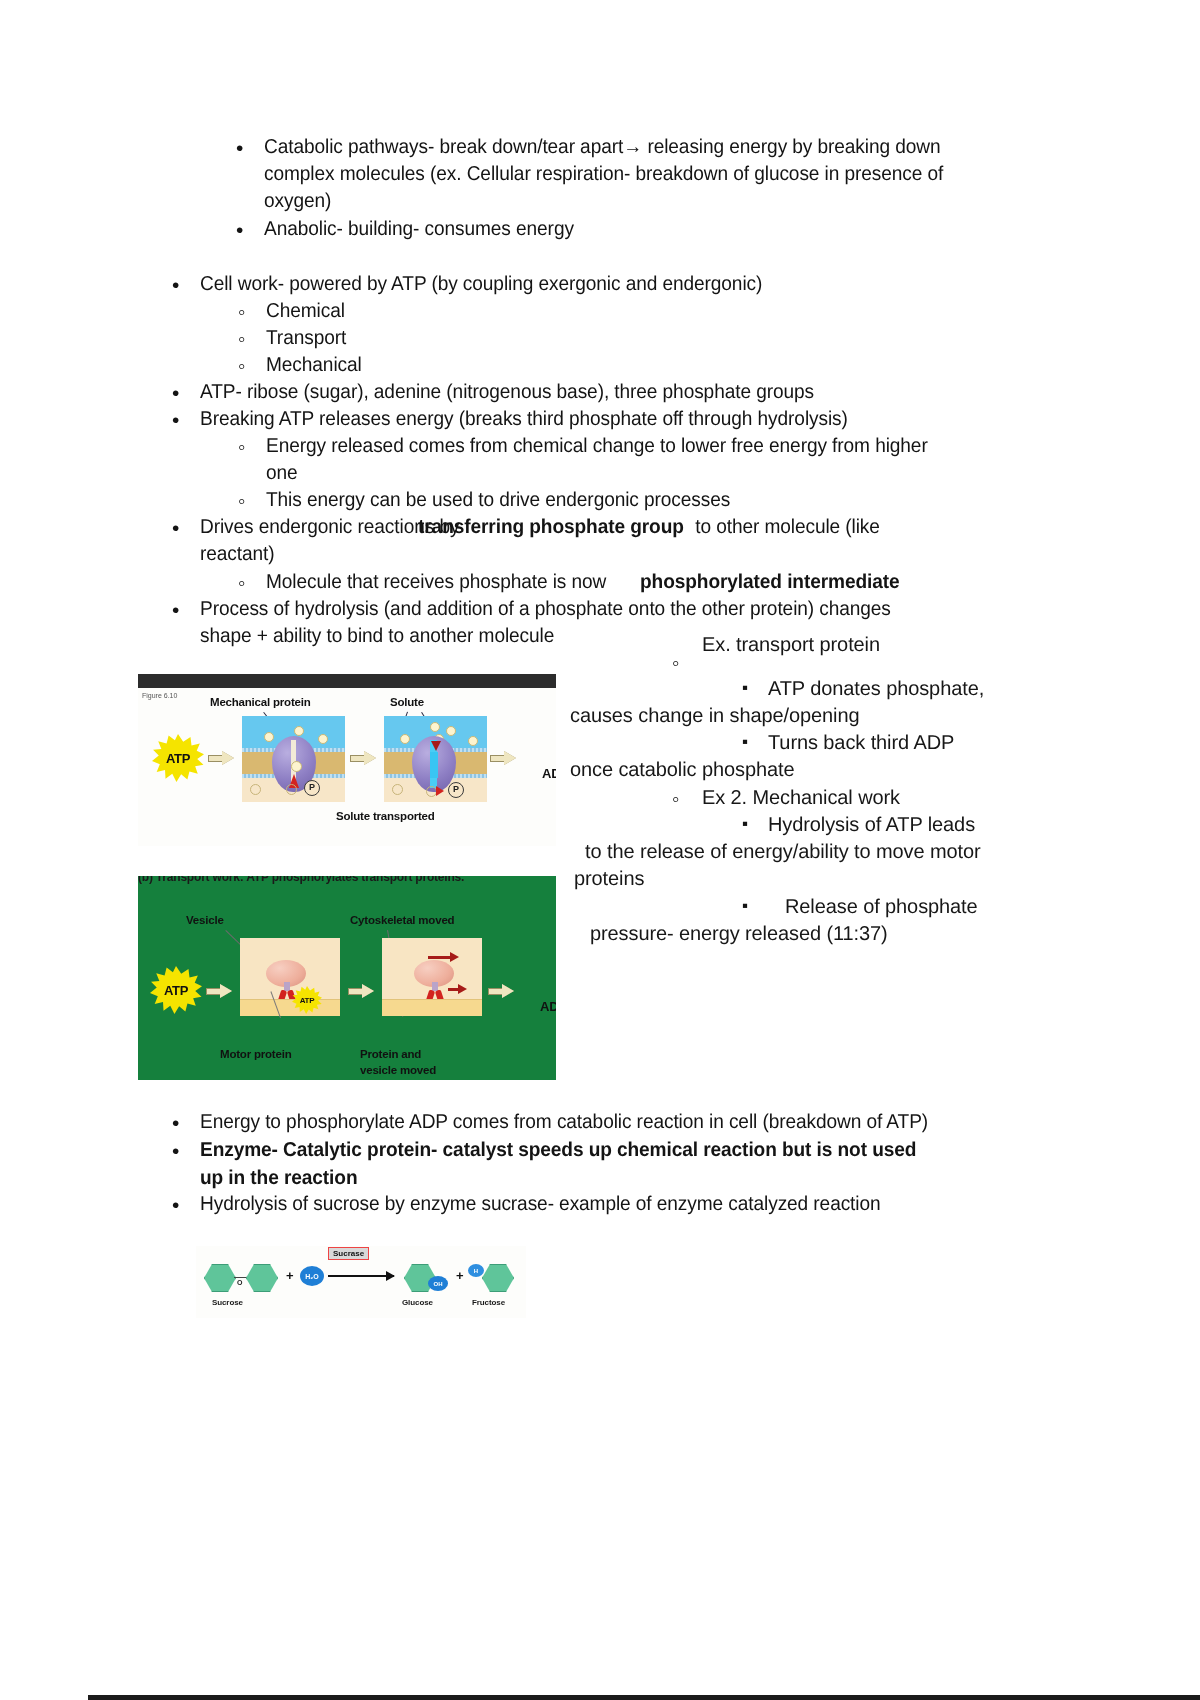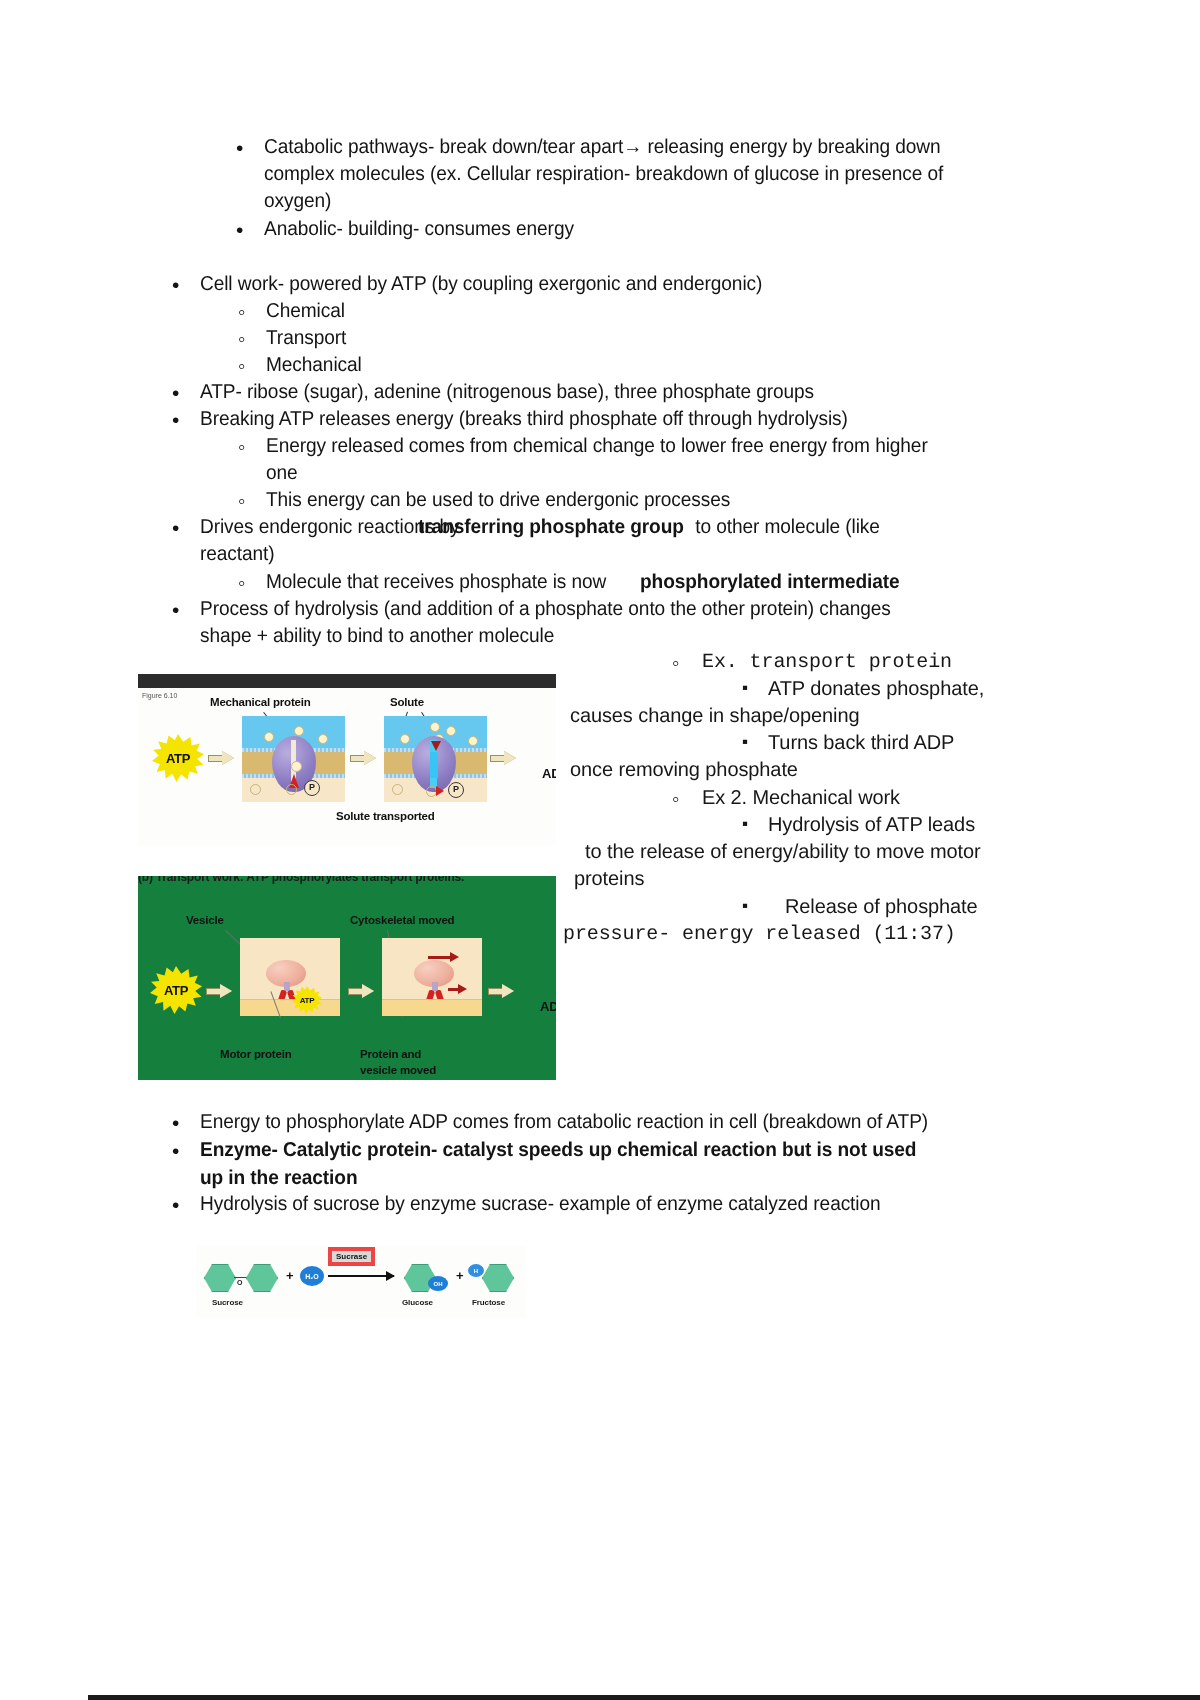--- a/index.html
+++ b/index.html
@@ -356,21 +356,21 @@
     content: "";
     position: absolute;
     right: -1px; top: -4px;
     border-top: 5px solid transparent;
     border-bottom: 5px solid transparent;
     border-left: 9px solid #111;
   }
   .enzbox {
     position: absolute;
     background: #d9d9d9;
-    border: 4px solid #ef4444;
+    border: 1px solid #ef4444;
     font-size: 8px;
     font-weight: bold;
     color: #111;
     text-align: center;
     padding: 1px 4px;
     white-space: pre;
   }
   .sugarlabel {
     position: absolute;
     font-size: 8px;
@@ -438,41 +438,41 @@
 
     <span class="bul lvl2" style="left:238px; top:572px;"></span>
     <span class="line cond" style="left:266px; top:569px;">Molecule that receives phosphate is now </span>
     <span class="line cond b" style="left:640px; top:569px;">phosphorylated intermediate</span>
 
     <span class="bul lvl1" style="left:172px; top:599px;"></span>
     <span class="line cond" style="left:200px; top:596px;">Process of hydrolysis (and addition of a phosphate onto the other protein) changes</span>
     <span class="line cond" style="left:200px; top:623px;">shape + ability to bind to another molecule</span>
 
     <span class="bul lvl2" style="left:672px; top:652px;"></span>
-    <span class="line clean" style="left:702px; top:649px;font-family:Liberation Mono, monospace;">Ex. transport protein</span>
+    <span class="line clean" style="left:702px; top:632px;">Ex. transport protein</span>
 
     <span class="bul lvl3" style="left:742px; top:679px;"></span>
     <span class="line clean" style="left:768px; top:676px;">ATP donates phosphate,</span>
     <span class="line clean" style="left:570px; top:703px;">causes change in shape/opening</span>
 
     <span class="bul lvl3" style="left:742px; top:733px;"></span>
     <span class="line clean" style="left:768px; top:730px;">Turns back third ADP</span>
-    <span class="line clean" style="left:570px; top:757px;">once removing phosphate</span>
+    <span class="line clean" style="left:570px; top:757px;">once catabolic phosphate</span>
 
     <span class="bul lvl2" style="left:672px; top:788px;"></span>
     <span class="line clean" style="left:702px; top:785px;text-align:right;">Ex 2. Mechanical work</span>
 
     <span class="bul lvl3" style="left:742px; top:815px;"></span>
     <span class="line clean" style="left:768px; top:812px;">Hydrolysis of ATP leads</span>
     <span class="line clean" style="left:585px; top:839px;">to the release of energy/ability to move motor</span>
     <span class="line clean" style="left:574px; top:866px;">proteins</span>
 
     <span class="bul lvl3" style="left:742px; top:897px;"></span>
     <span class="line clean" style="left:785px; top:894px;">Release of phosphate</span>
-    <span class="line clean" style="left:563px; top:921px;font-family:Liberation Mono, monospace;">pressure- energy released (11:37)</span>
+    <span class="line clean" style="left:590px; top:921px;">pressure- energy released (11:37)</span>
 
     <span class="bul lvl1" style="left:172px; top:1112px;"></span>
     <span class="line cond" style="left:200px; top:1109px;">Energy to phosphorylate ADP comes from catabolic reaction in cell (breakdown of ATP)</span>
 
     <span class="bul lvl1" style="left:172px; top:1140px;"></span>
     <span class="line cond b" style="left:200px; top:1137px;">Enzyme- Catalytic protein- catalyst speeds up chemical reaction but is not used</span>
     <span class="line cond b" style="left:200px; top:1165px;">up in the reaction</span>
 
     <span class="bul lvl1" style="left:172px; top:1194px;"></span>
     <span class="line cond" style="left:200px; top:1191px;">Hydrolysis of sucrose by enzyme sucrase- example of enzyme catalyzed reaction</span>

